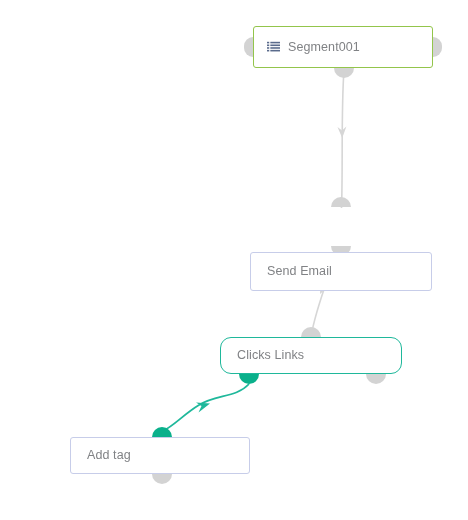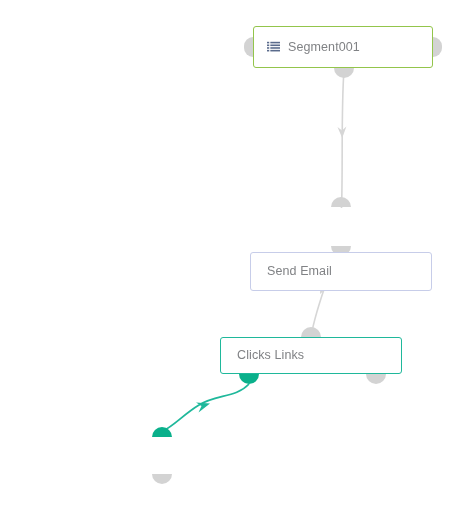--- a/index.html
+++ b/index.html
@@ -142,23 +142,26 @@
   <div class="handle left" style="left:244px; top:37px;"></div>
   <div class="handle right" style="left:433px; top:37px;"></div>
   <div class="handle bottom" style="left:334px; top:68px;"></div>
 
   <div class="node violet" style="left:250px; top:207px; width:182px; height:39px;margin-top:45px;">
     <span class="node-label pad">Send Email</span>
   </div>
   <div class="handle top" style="left:331px; top:197px;"></div>
   <div class="handle bottom" style="left:331px; top:246px;"></div>
 
-  <div class="node teal" style="left:220px; top:337px; width:182px; height:37px;">
+  <div class="node teal" style="left:220px; top:337px; width:182px; height:37px;border-radius:11px;">
     <span class="node-label pad">Clicks Links</span>
   </div>
   <div class="handle top" style="left:301px; top:327px;"></div>
   <div class="handle bottom teal" style="left:239px; top:374px;"></div>
   <div class="handle bottom" style="left:366px; top:374px;"></div>
 
+  <div class="node violet" style="left:70px; top:437px; width:180px; height:37px;">
+    <span class="node-label pad">Add tag</span>
+  </div>
   <div class="handle top teal" style="left:152px; top:427px;"></div>
   <div class="handle bottom" style="left:152px; top:474px;"></div>
 
 </div>
 
 </body></html>

